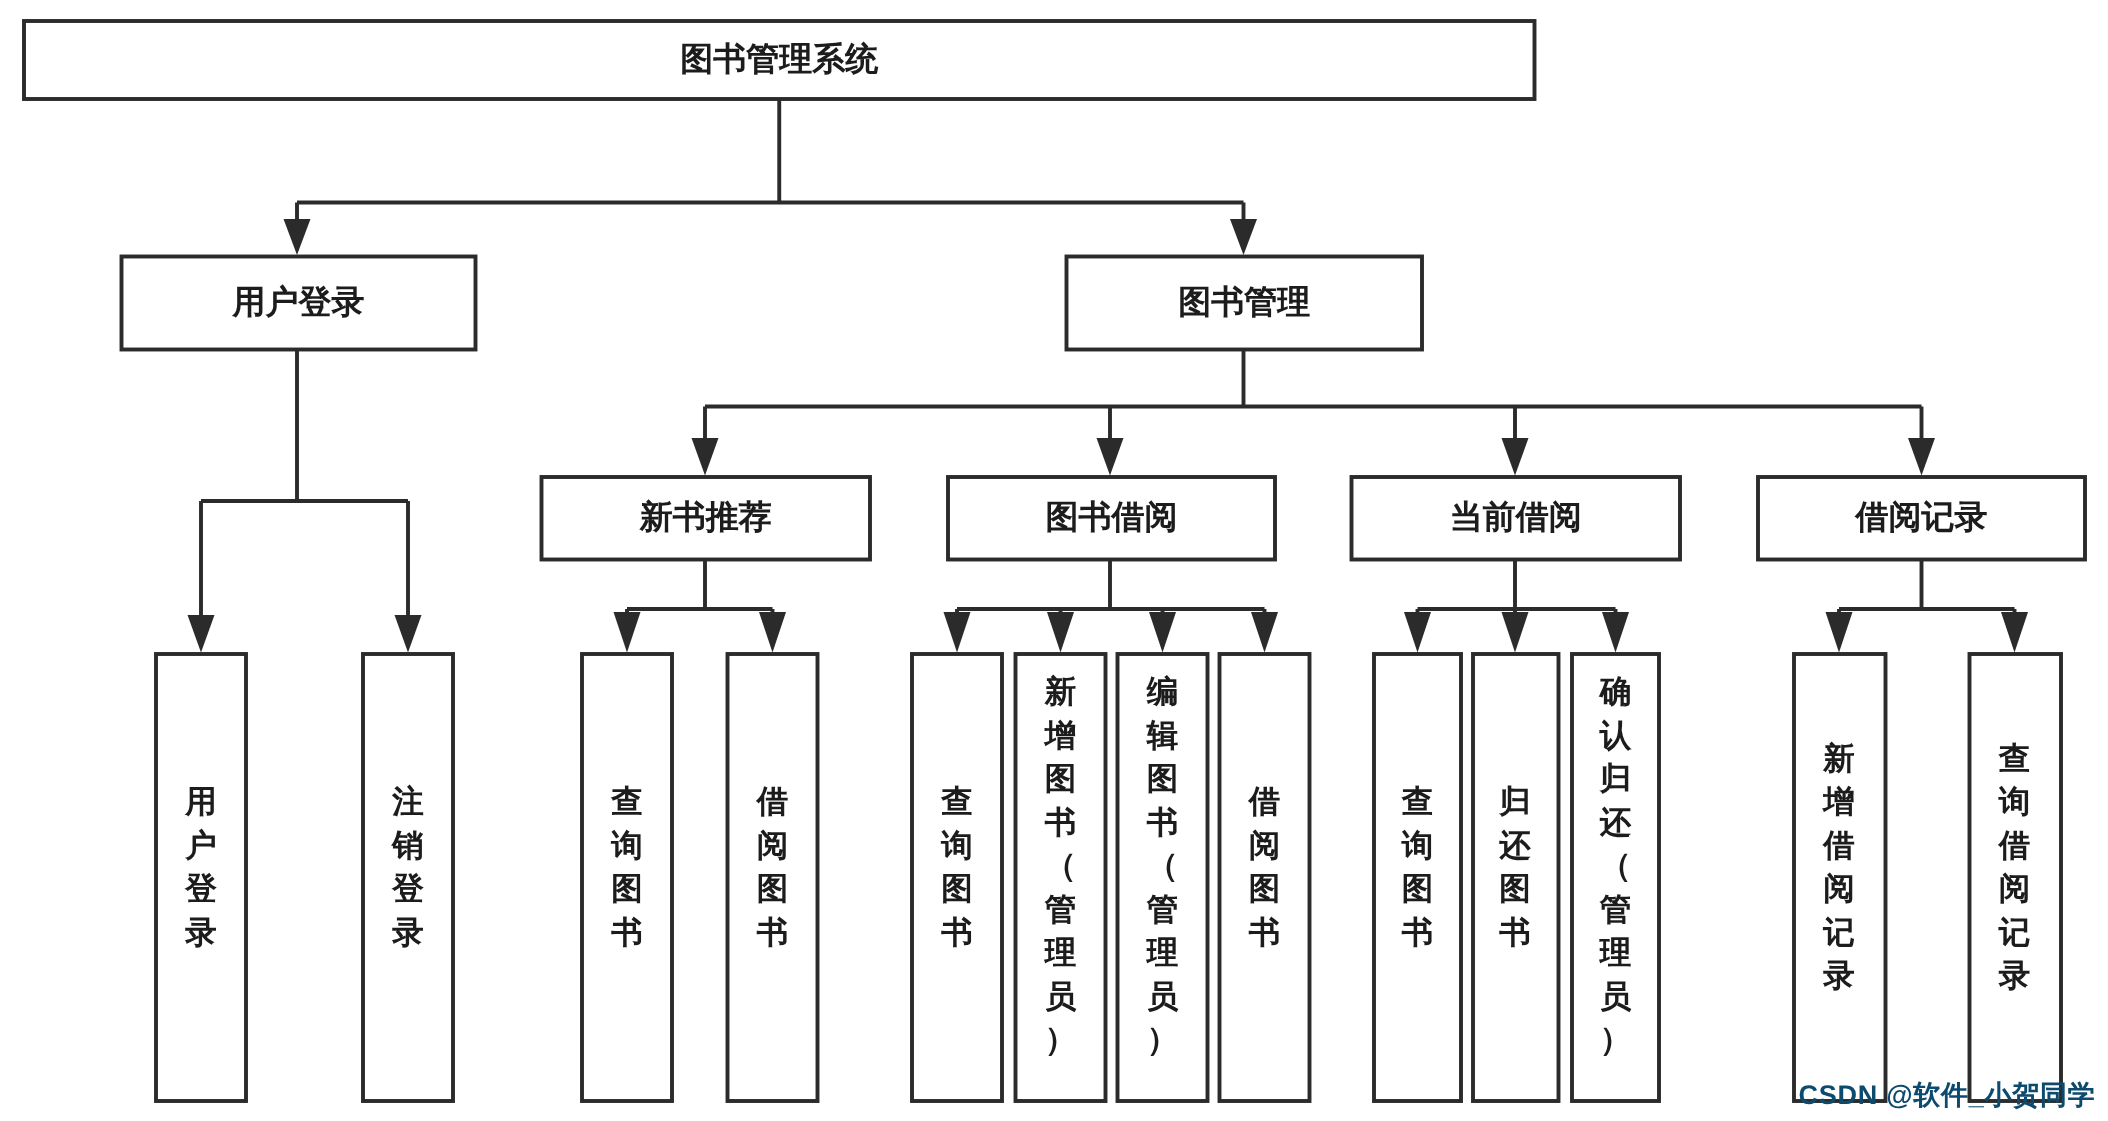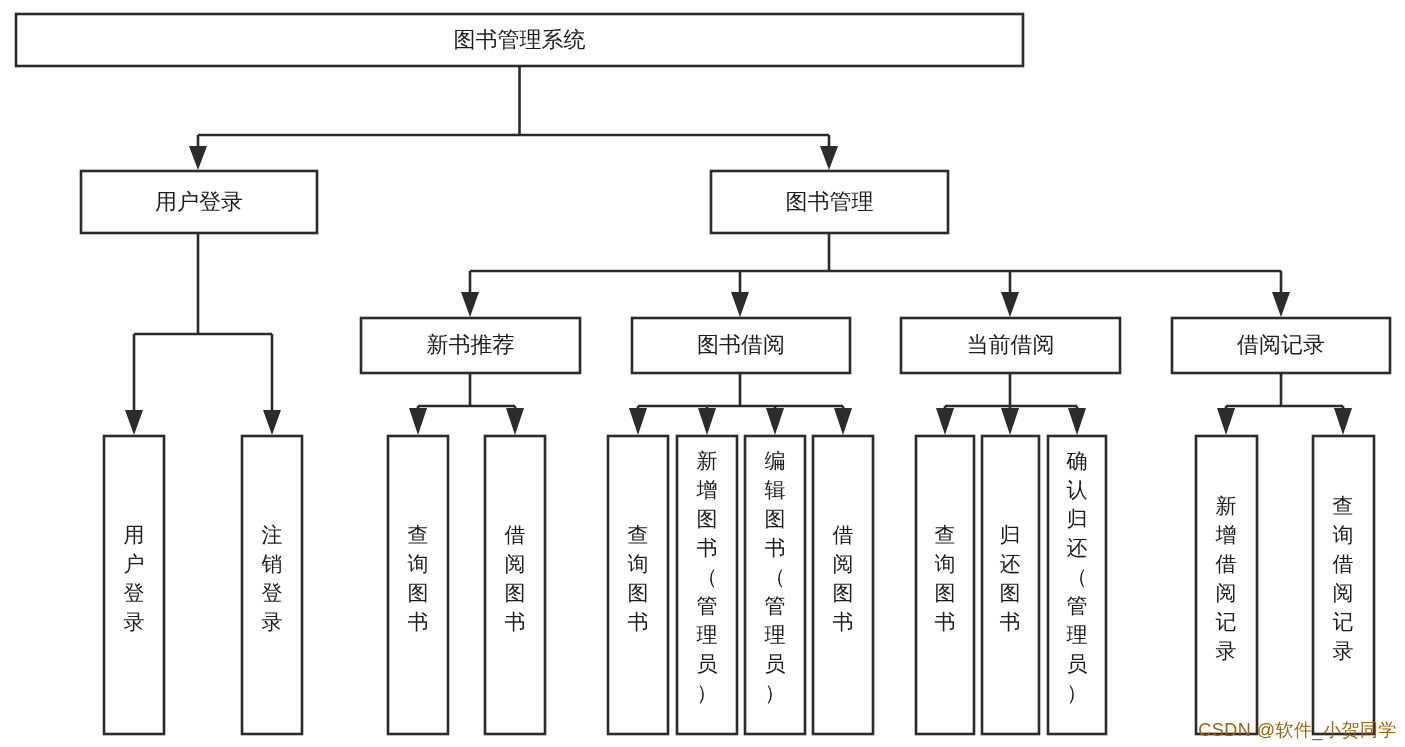--- a/index.html
+++ b/index.html
@@ -11,20 +11,21 @@
     width: 1405px;
     height: 747px;
     font-family: "Liberation Sans", "DejaVu Sans", sans-serif;
     overflow: hidden;
   }
   #diagram-root {
     position: relative;
     width: 1405px;
     height: 747px;
     background: #ffffff;
+    font-weight: bold;
   }
   svg#tree-svg {
     position: absolute;
     left: 0;
     top: 0;
     width: 1405px;
     height: 747px;
   }
   .node-box {
     fill: #ffffff;
@@ -53,21 +54,21 @@
     font-family: "Liberation Sans", "DejaVu Sans", sans-serif;
     font-size: 21px;
     text-anchor: middle;
   }
   .watermark {
     position: absolute;
     right: 8px;
     bottom: 5px;
     font-family: "Liberation Sans", "DejaVu Sans", sans-serif;
     font-size: 18px;
-    color: #a16207;
+    color: #0c4a6e;
     white-space: nowrap;
     letter-spacing: 0.5px;
     text-align: right;
   }
 </style>
 </head>
 <body>
 
 <div id="diagram-root">
 

